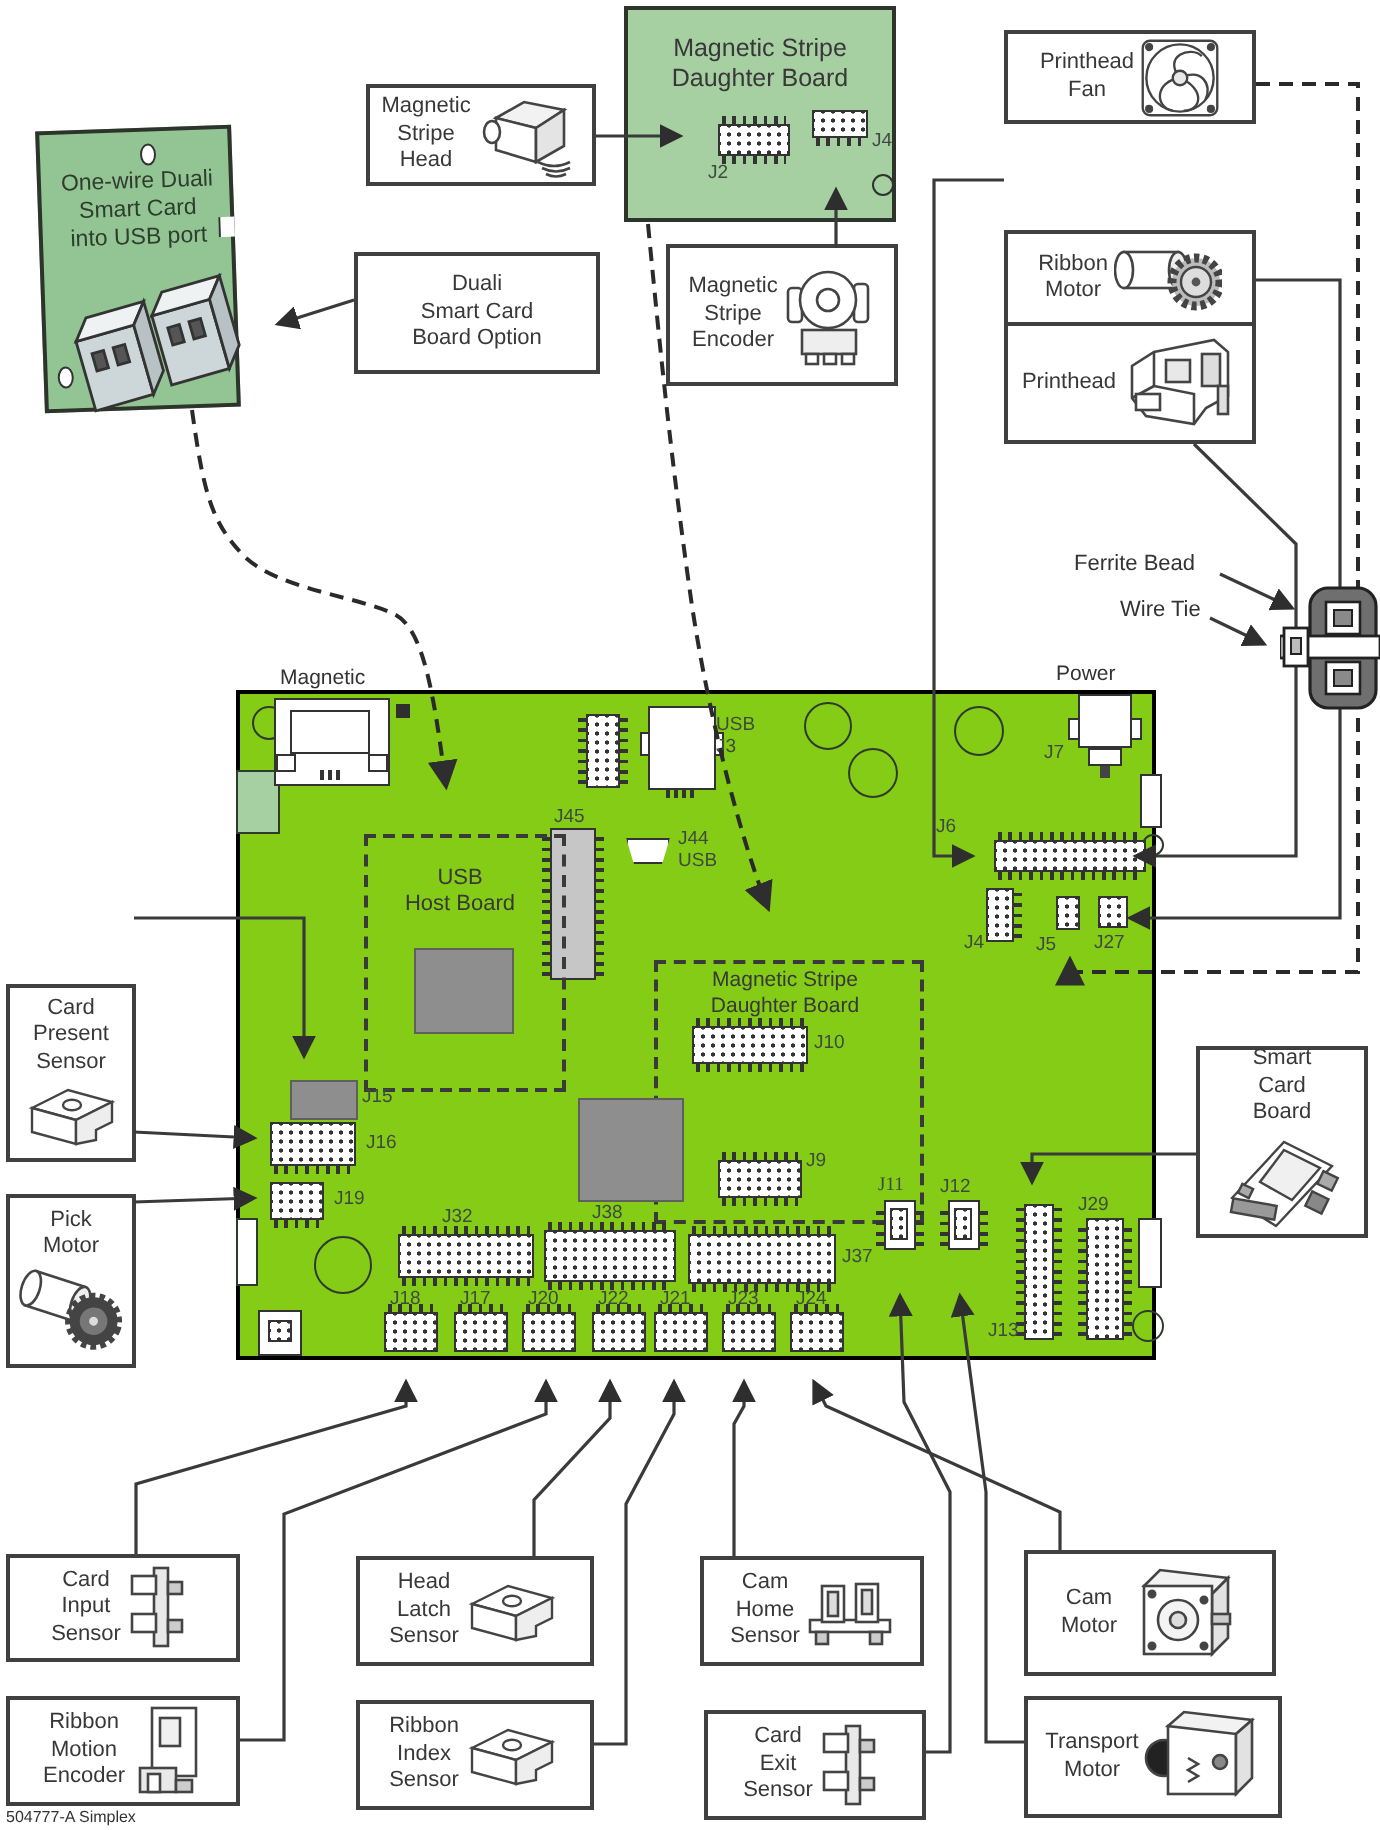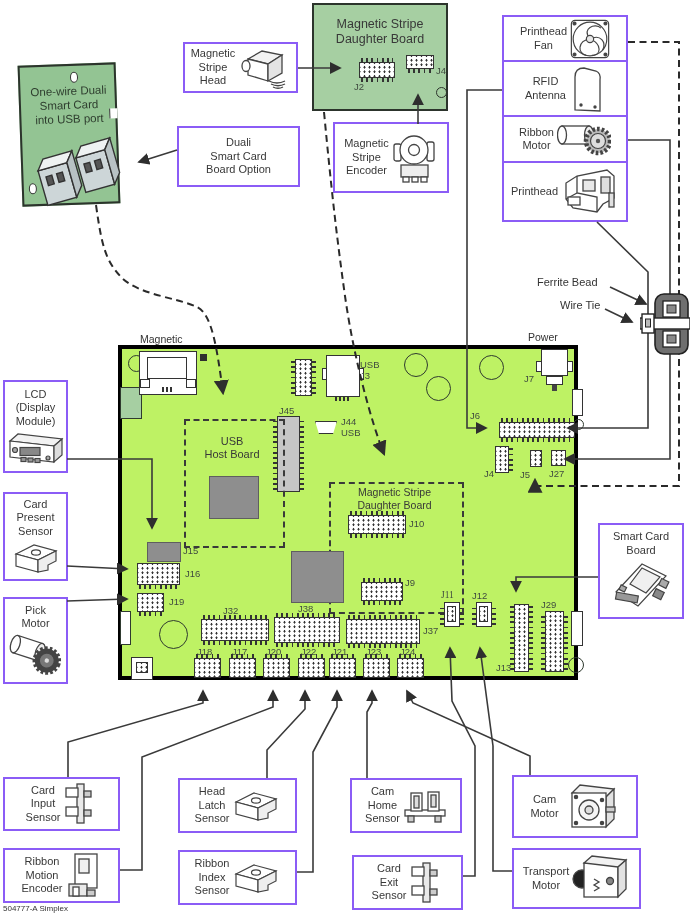--- a/index.html
+++ b/index.html
@@ -1,40 +1,40 @@
 <!DOCTYPE html>
 <html><head>
 <meta charset="utf-8">
 <style>
   html,body{margin:0;padding:0;background:#fff;}
   #stage{position:relative;width:690px;height:915px;background:#fff;overflow:hidden;
          font-family:"Liberation Sans",sans-serif;}
   .b{position:absolute;box-sizing:border-box;}
-  .wbox{position:absolute;box-sizing:border-box;background:#fff;border:2px solid #8b5cf6;
-        display:flex;align-items:center;justify-content:center;gap:3px;padding:2px 4px;}
+  .wbox{position:absolute;box-sizing:border-box;background:#fff;border:2px solid #404040;
+        display:flex;align-items:center;justify-content:center;gap:3px;padding:2px 17px;}
   .col{flex-direction:column;}
   .lbl{font-size:11px;line-height:1.22;color:#383838;text-align:center;white-space:pre-line;}
   .big{font-size:12.5px;}
   .jlbl{position:absolute;font-size:9.5px;color:#3f4a3f;white-space:nowrap;}
   .toplbl{position:absolute;font-size:10.5px;color:#333;}
   .conn{position:absolute;background:#fff;border:1.4px solid #333;box-sizing:border-box;}
   .dots{background-image:radial-gradient(circle,#333 0.9px,rgba(0,0,0,0) 1.25px);
         background-size:5px 4.5px;background-position:2px 2px;}
   .combT::before{content:"";position:absolute;left:1px;right:1px;top:-5px;height:4.5px;
         background:repeating-linear-gradient(90deg,#333 0 1.8px,rgba(0,0,0,0) 1.8px 5.2px);}
   .combB::after{content:"";position:absolute;left:1px;right:1px;bottom:-5px;height:4.5px;
         background:repeating-linear-gradient(90deg,#333 0 1.8px,rgba(0,0,0,0) 1.8px 5.2px);}
   .combL::before{content:"";position:absolute;top:1px;bottom:1px;left:-5px;width:4.5px;
         background:repeating-linear-gradient(0deg,#333 0 1.8px,rgba(0,0,0,0) 1.8px 5.2px);}
   .combR::after{content:"";position:absolute;top:1px;bottom:1px;right:-5px;width:4.5px;
         background:repeating-linear-gradient(0deg,#333 0 1.8px,rgba(0,0,0,0) 1.8px 5.2px);}
   .chip{position:absolute;background:#8e8e8e;border:1px solid #5f5f5f;}
   .circ{position:absolute;border:1.6px solid #2f3a2f;border-radius:50%;}
   .dashedrect{position:absolute;border:2px dashed #3a3a3a;}
-  .pcb{background:#bef264;border:4px solid #000000;}
+  .pcb{background:#84cc16;border:2px solid #000000;}
   svg{display:block;}
   #wires{position:absolute;left:0;top:0;z-index:40;pointer-events:none;}
   .icon{flex:0 0 auto;}
 </style>
 </head>
 <body>
 
 <div id="stage">
 
   <div class="b pcb" style="left:118px;top:345px;width:460px;height:335px;z-index:1;">
@@ -243,29 +243,20 @@
         <circle cx="22" cy="22" r="18.5"></circle>
         <path d="M22,22 C12,10 28,4 34,10 M22,22 C8,24 8,38 18,40 M22,22 C36,28 34,40 24,40 M22,22 C34,16 40,26 36,34" fill="none"></path>
         <circle cx="22" cy="22" r="4" fill="#e8e8e8"></circle>
         <circle cx="5" cy="5" r="1.6" fill="#444"></circle>
           <circle cx="39" cy="5" r="1.6" fill="#444"></circle>
         <circle cx="5" cy="39" r="1.6" fill="#444"></circle>
           <circle cx="39" cy="39" r="1.6" fill="#444"></circle>
       </g>
     </svg>
   </div>
-  <div class="wbox" style="left:502px;top:60px;width:126px;height:57px;">
-    <span class="lbl">RFID
-Antenna</span>
-    <svg class="icon" width="36" height="48" viewBox="0 0 36 48">
-      <path d="M6,45 L6,12 Q6,3 15,3 L27,6 Q32,8 31,15 L31,46 Z" fill="#fff" stroke="#444" stroke-width="1.3"></path>
-      <circle cx="12" cy="40" r="1.7" fill="#444"></circle>
-        <circle cx="26" cy="42" r="1.7" fill="#444"></circle>
-    </svg>
-  </div>
   <div class="wbox" style="left:502px;top:115px;width:126px;height:48px;">
     <span class="lbl">Ribbon
 Motor</span>
     <svg class="icon" width="54" height="42" viewBox="0 0 54 42">
       <g stroke="#444" stroke-width="1.3">
         <rect x="5" y="8" width="27" height="18" fill="#fff"></rect>
         <ellipse cx="5" cy="17" rx="4.5" ry="9" fill="#fff"></ellipse>
         <ellipse cx="32" cy="17" rx="4.5" ry="9" fill="#eee"></ellipse>
         <circle cx="41" cy="23" r="12" fill="#bbb" stroke-dasharray="2.6 2" stroke-width="4.5"></circle>
         <circle cx="41" cy="23" r="7.5" fill="#ddd" stroke-width="1.2"></circle>
@@ -294,38 +285,20 @@
     <rect x="15" y="2" width="33" height="60" rx="9" fill="#6f6f6f" stroke="#222" stroke-width="1.6"></rect>
     <rect x="23" y="9" width="17" height="16" fill="#fff" stroke="#222" stroke-width="1.3"></rect>
     <rect x="27" y="13" width="9" height="8" fill="#8a8a8a" stroke="#222" stroke-width="1"></rect>
     <rect x="23" y="39" width="17" height="16" fill="#fff" stroke="#222" stroke-width="1.3"></rect>
     <rect x="27" y="43" width="9" height="8" fill="#8a8a8a" stroke="#222" stroke-width="1"></rect>
     <rect x="0" y="26" width="50" height="11" fill="#fff" stroke="#222" stroke-width="1.4"></rect>
     <rect x="2" y="22" width="12" height="19" fill="#fff" stroke="#222" stroke-width="1.4"></rect>
     <rect x="5.5" y="27" width="5" height="8" fill="#bbb" stroke="#222" stroke-width="1"></rect>
   </svg>
 
-  <div class="wbox col" style="left:3px;top:380px;width:65px;height:93px;border-width:2.5px;">
-    <span class="lbl">LCD
-(Display
-Module)</span>
-    <svg class="icon" width="56" height="34" viewBox="0 0 56 34">
-      <g stroke="#444" stroke-width="1.2" fill="#fff">
-        <polygon points="2,10 10,3 54,8 46,15" fill="#f2f2f2"></polygon>
-        <polygon points="2,10 46,15 46,31 2,26"></polygon>
-        <polygon points="46,15 54,8 54,24 46,31" fill="#ddd"></polygon>
-        <rect x="12" y="16.5" width="20" height="8" fill="#888"></rect>
-        <circle cx="7" cy="19" r="2.5" fill="#aaa"></circle>
-        <rect x="13" y="26.5" width="5" height="4" fill="#999"></rect>
-          <rect x="20" y="27" width="5" height="4" fill="#999"></rect>
-          <rect x="27" y="27.5" width="5" height="4" fill="#999"></rect>
-        <circle cx="40" cy="27" r="2" fill="#aaa"></circle>
-      </g>
-    </svg>
-  </div>
   <div class="wbox col" style="left:3px;top:492px;width:65px;height:89px;border-width:2.5px;">
     <span class="lbl">Card
 Present
 Sensor</span>
     <svg class="icon" width="48" height="34" viewBox="0 0 48 34">
       <g stroke="#444" stroke-width="1.2" fill="#fff">
         <polygon points="4,13 22,4 44,10 26,19"></polygon>
         <polygon points="4,13 26,19 26,31 4,25"></polygon>
         <polygon points="26,19 44,10 44,20 36,24 36,29 26,31" fill="#eee"></polygon>
         <ellipse cx="24" cy="11.5" rx="4.5" ry="2.6"></ellipse>

